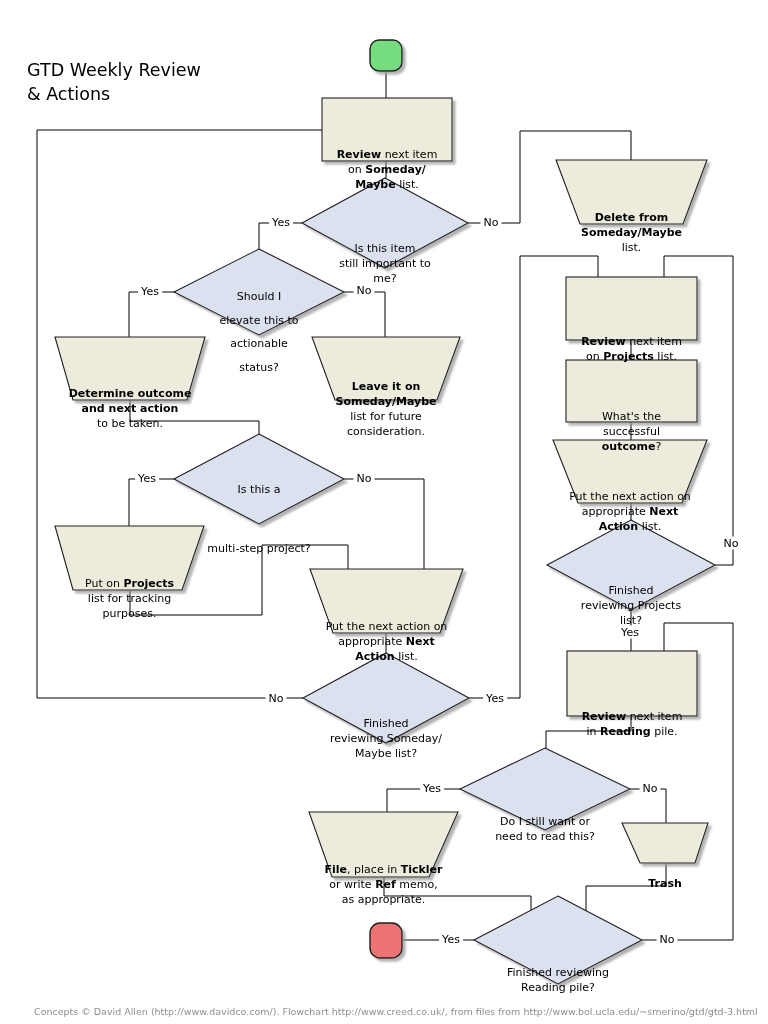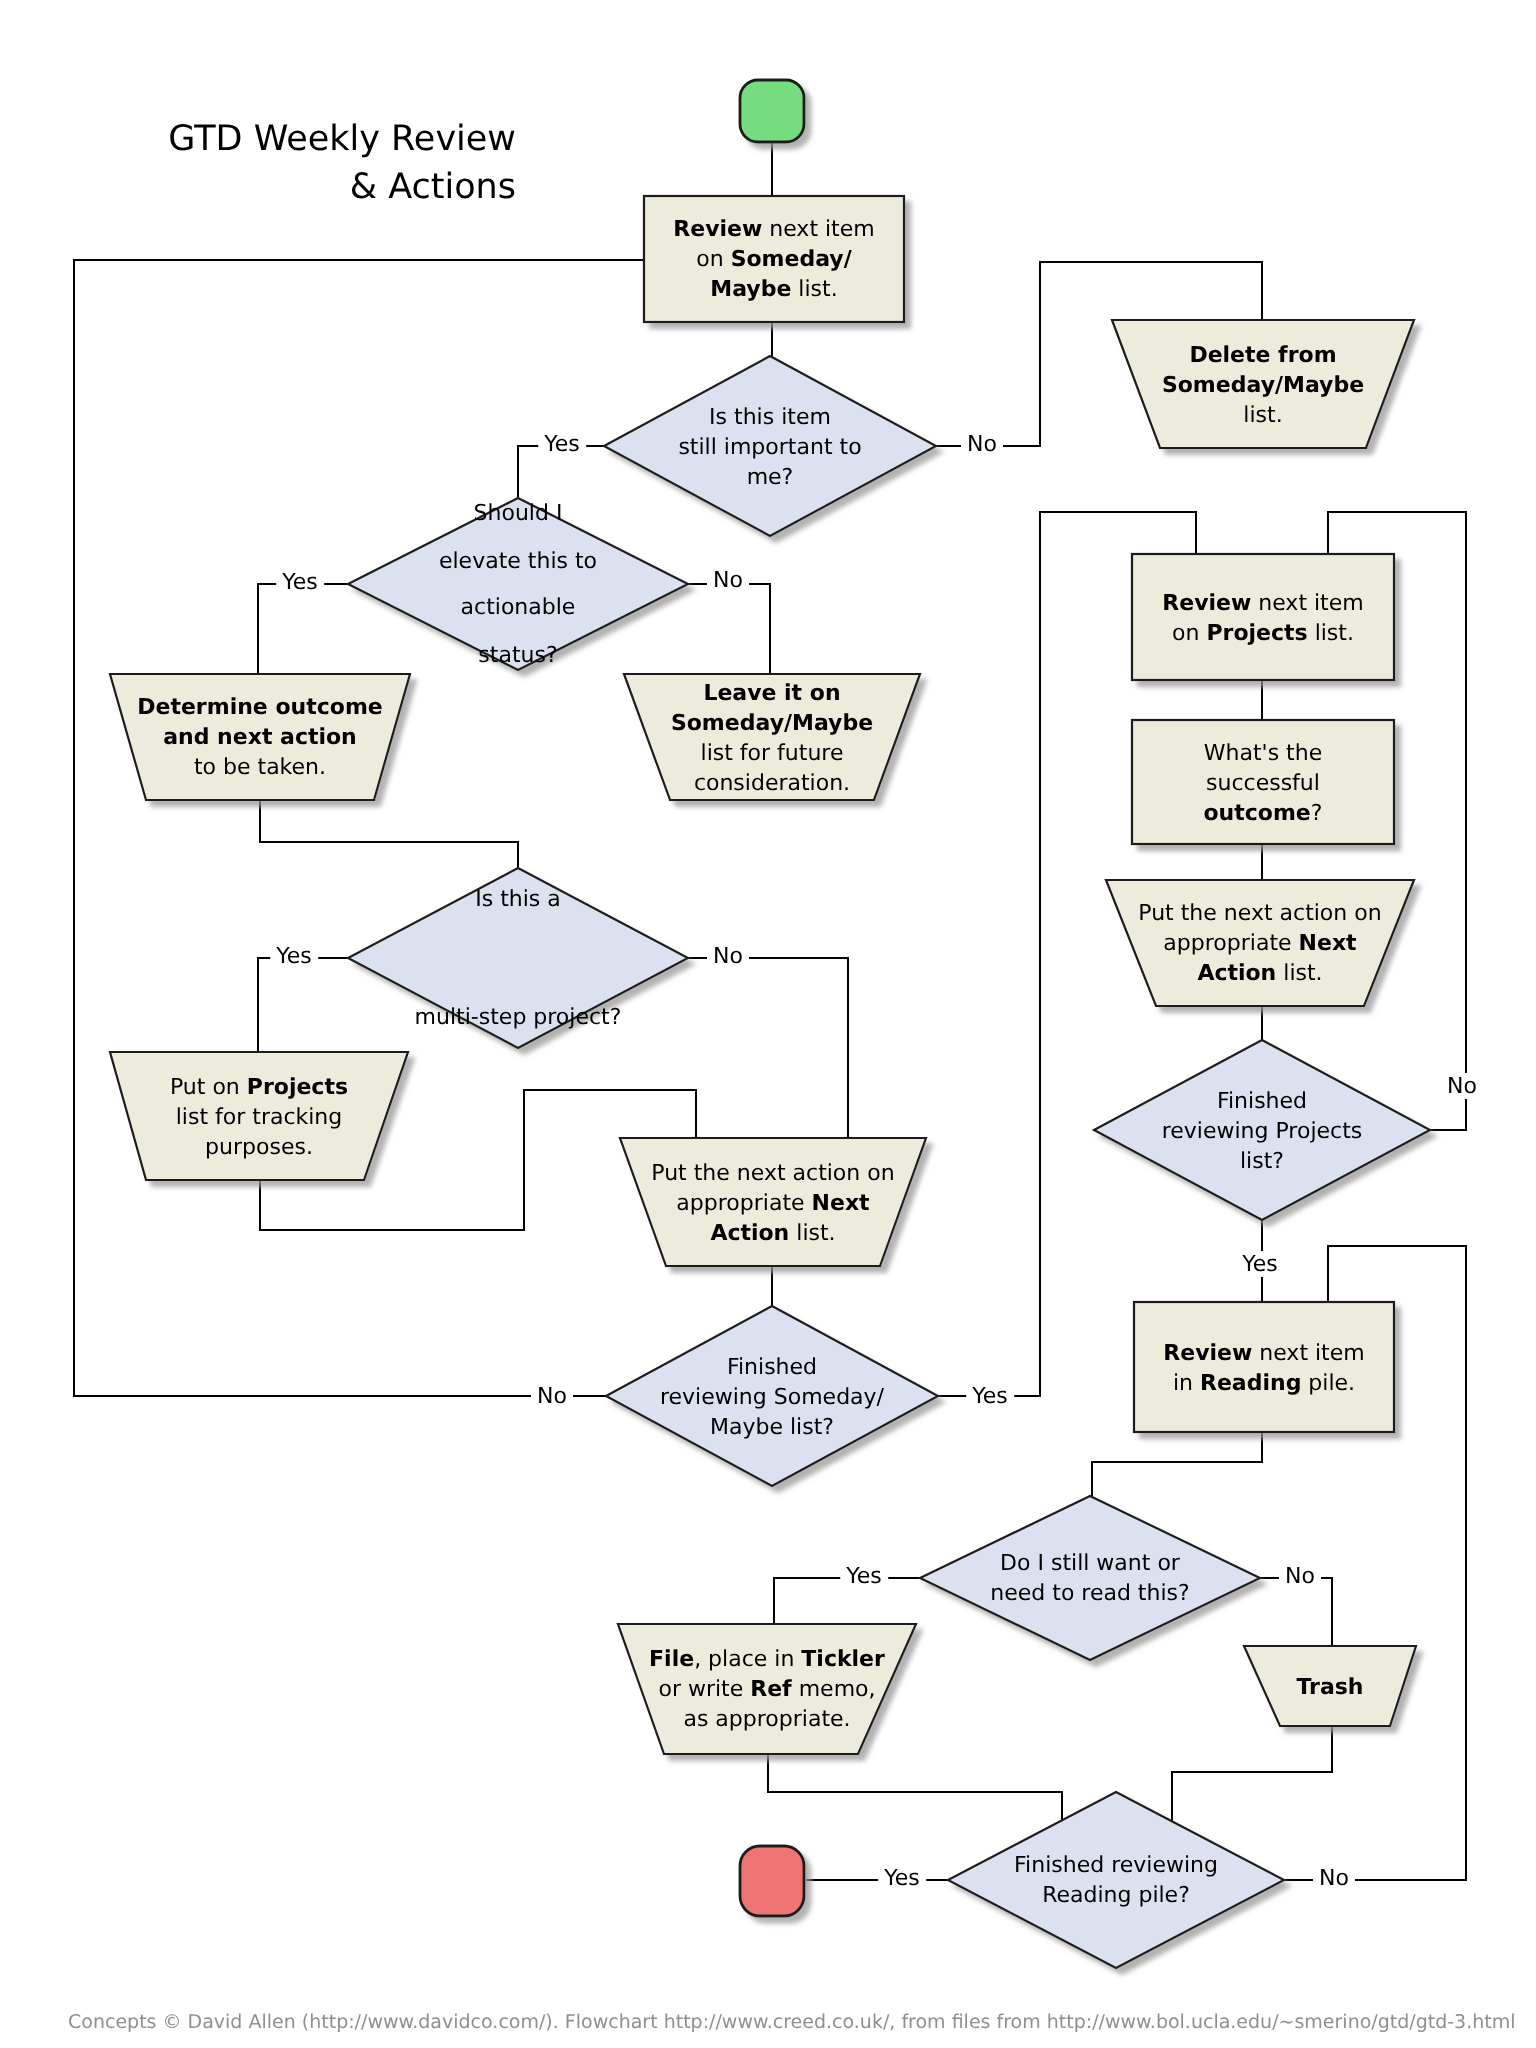--- a/index.html
+++ b/index.html
@@ -5,24 +5,24 @@
   html,body{margin:0;padding:0;background:#fff;}
   .canvas{position:relative;width:768px;height:1024px;background:#fff;overflow:hidden;
           font-family:"DejaVu Sans","Liberation Sans",sans-serif;color:#000;}
   .canvas svg{position:absolute;left:0;top:0;}
   svg polyline{fill:none;stroke:#000;stroke-width:1;}
   .shape{stroke:#1f1f1f;stroke-width:1.1;}
   .box,.trap{fill:var(--box-fill,#edecdc);}
   .diamond{fill:var(--diamond-fill,#dce1ef);}
   .start{fill:var(--start-fill,#74dc80);stroke-width:1.4;}
   .end{fill:var(--end-fill,#ee7373);stroke-width:1.4;}
-  .page-title{position:absolute;left:38px;top:58px;width:220px;text-align:right;
+  .page-title{position:absolute;left:27px;top:58px;width:220px;text-align:left;
               font-size:17.5px;line-height:24px;white-space:pre-line;}
   .node-label{position:absolute;display:flex;flex-direction:column;justify-content:center;
-              text-align:center;font-size:11px;line-height:15px;}
+              text-align:center;font-size:11px;line-height:15px;margin-top:40px;}
   .node-label span.b{font-weight:bold;}
   .edge-label{position:absolute;transform:translate(-50%,-50%);background:#fff;
               padding:0 3px;font-size:11px;line-height:13px;text-align:right;}
   .footer{position:absolute;left:18px;top:1006px;width:742px;font-size:9.5px;
           color:var(--footer-text,#8f8f8f);white-space:nowrap;margin-left:16px;}
 </style>
 </head>
 <body>
 
 <div class="canvas">

